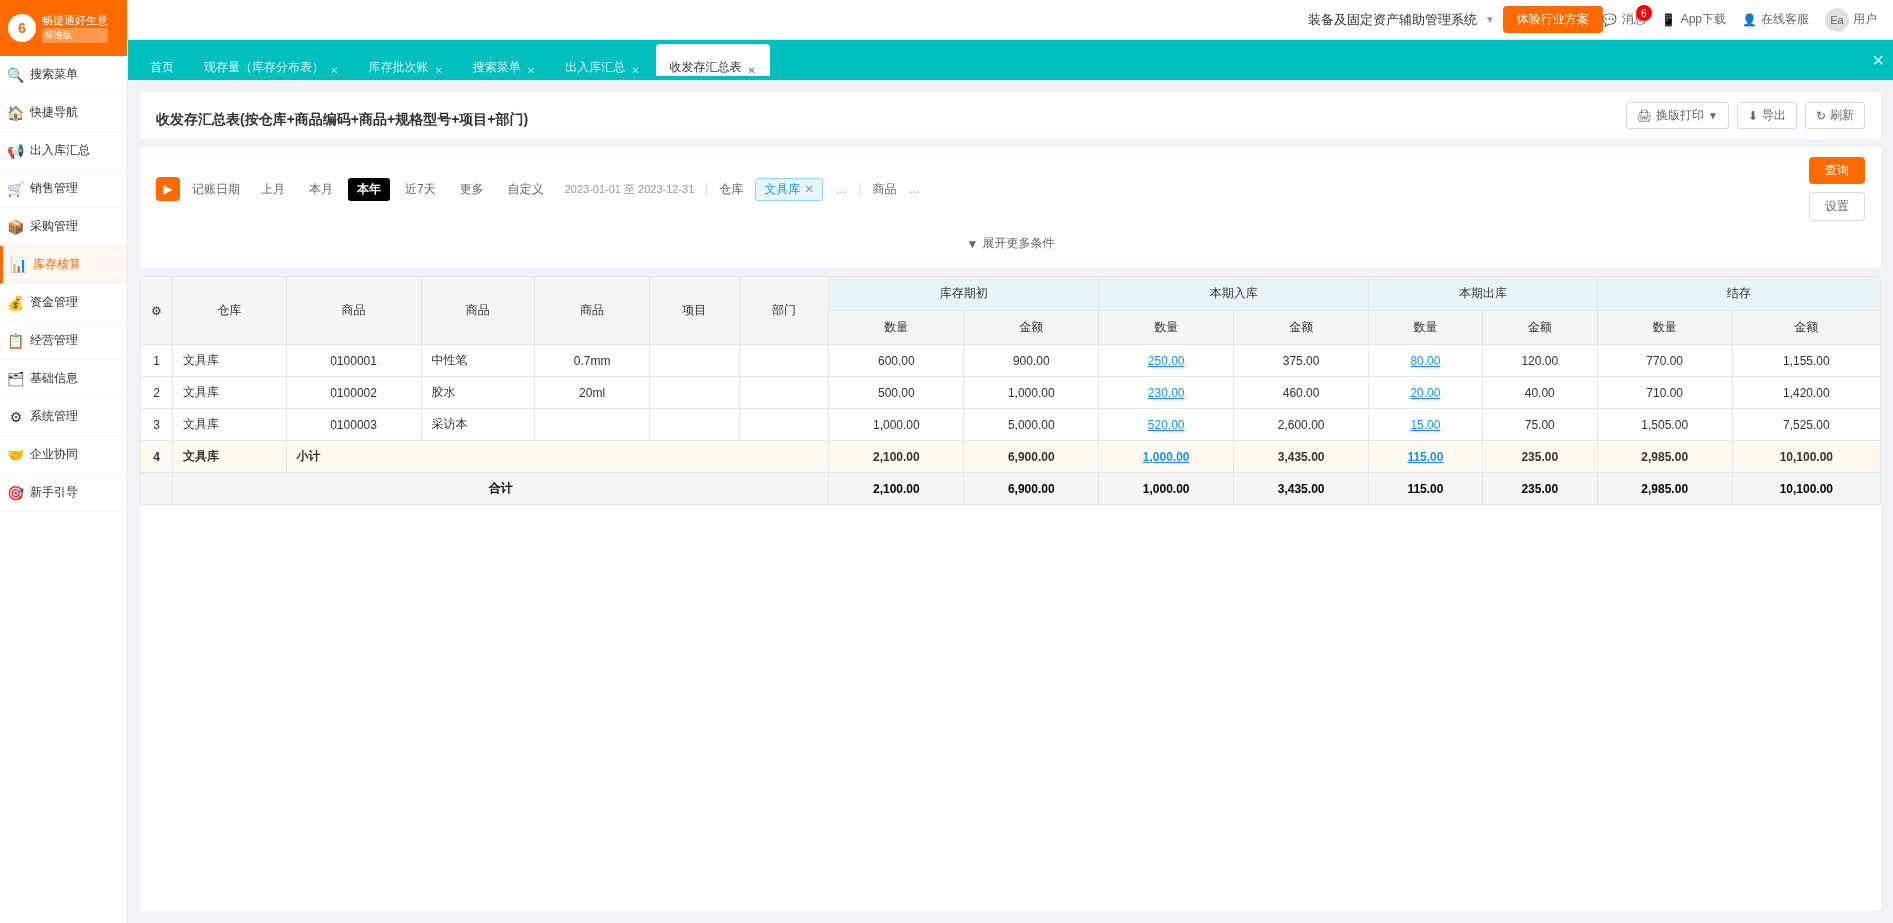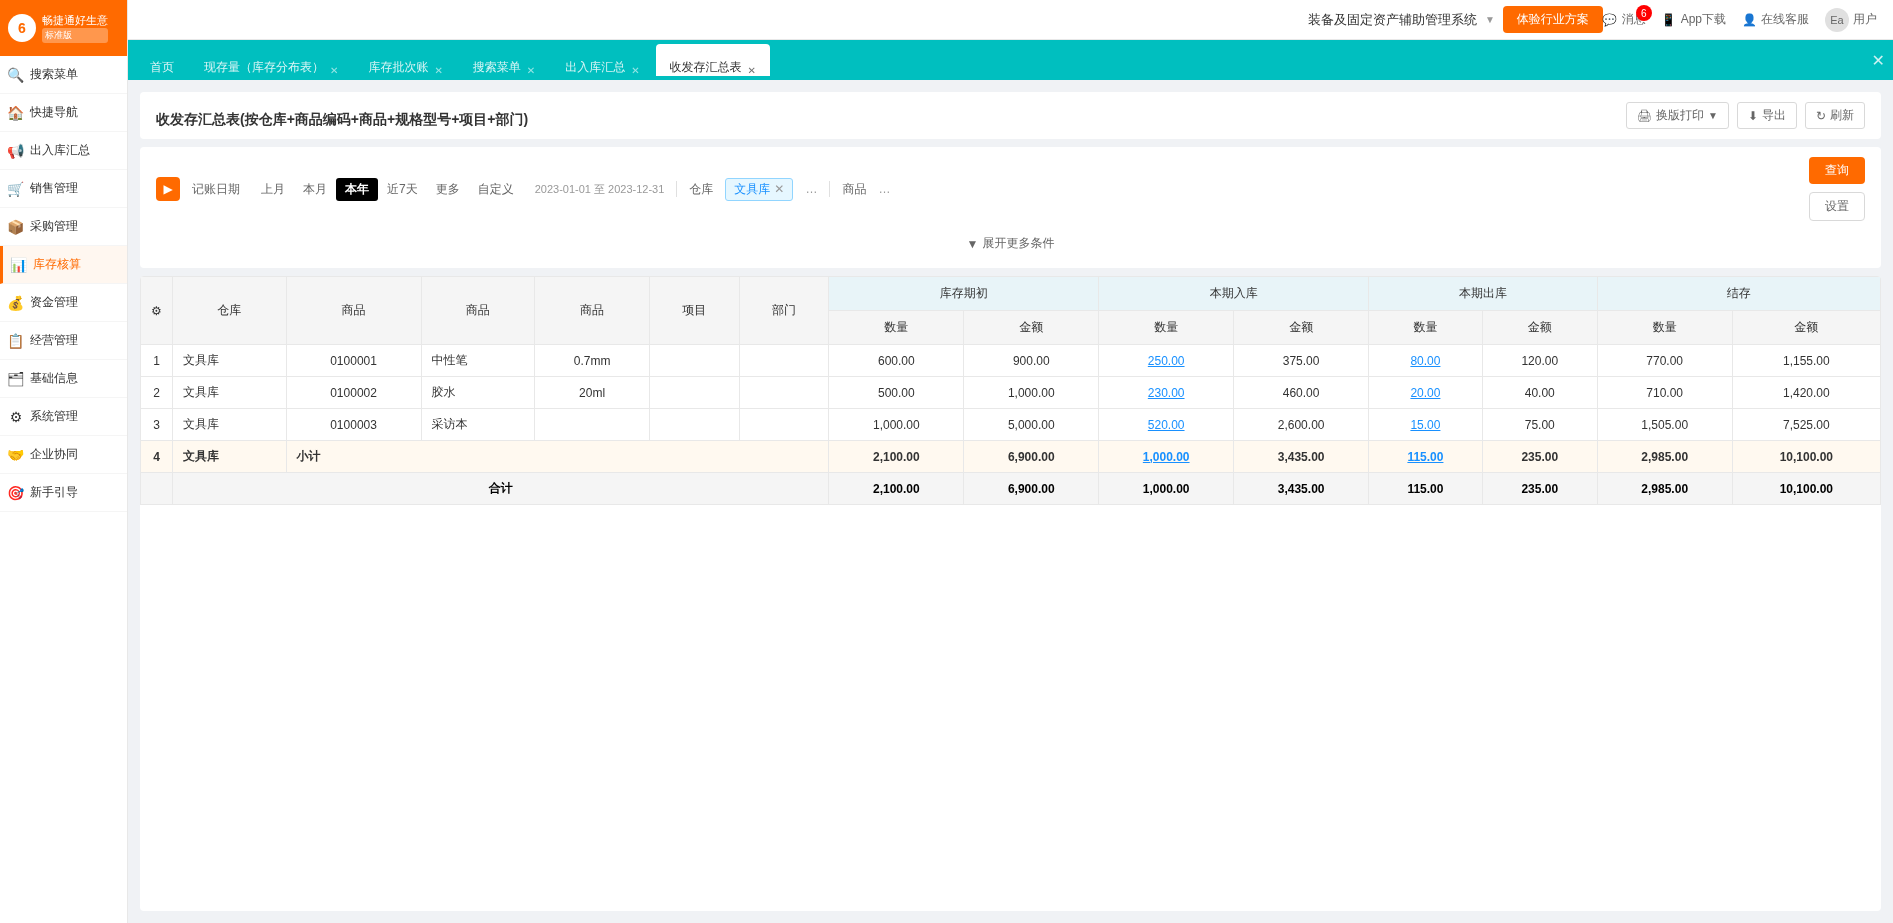--- a/index.html
+++ b/index.html
@@ -41,21 +41,21 @@
     .tab-bar-close { position: absolute; right: 8px; color: #fff; cursor: pointer; font-size: 16px; opacity: 0.8; }
 
     
     .content-area { flex: 1; background: #f0f2f5; padding: 12px; overflow: auto; display: flex; flex-direction: column; gap: 8px; }
 
     
     .filter-bar { background: #fff; padding: 10px 16px; border-radius: 4px; display: flex; flex-direction: column; gap: 8px; }
     .filter-row { display: flex; align-items: center; gap: 12px; }
     .filter-expand-btn { width: 24px; height: 24px; background: #ff6a00; color: #fff; display: flex; align-items: center; justify-content: center; border-radius: 4px; cursor: pointer; font-size: 12px; flex-shrink: 0; }
     .filter-label { color: #666; font-size: 12px; }
-    .date-shortcuts { display: flex; align-items: center; }
+    .date-shortcuts { display: flex; align-items: center; gap: 6px; }
     .date-btn { padding: 2px 8px; border-radius: 3px; cursor: pointer; font-size: 12px; color: #666; border: 1px solid transparent; }
     .date-btn.active { background: #000000; color: #fff; font-weight: bold; }
     .date-range { color: #999; font-size: 11px; }
     .warehouse-tag { display: flex; align-items: center; gap: 4px; background: #e6f7ff; border: 1px solid #91d5ff; padding: 2px 8px; border-radius: 3px; font-size: 12px; color: #1890ff; }
     .warehouse-tag-close { cursor: pointer; color: #999; }
     .more-btn { color: #999; cursor: pointer; font-size: 12px; }
     .expand-conditions { display: flex; align-items: center; gap: 4px; color: #666; cursor: pointer; font-size: 12px; padding: 4px 0; }
     .search-btn { background: #ff6a00; color: #fff; border: none; padding: 5px 16px; border-radius: 4px; cursor: pointer; font-size: 12px; }
     .settings-btn { background: #fff; color: #666; border: 1px solid #d9d9d9; padding: 5px 12px; border-radius: 4px; cursor: pointer; font-size: 12px; }
     .action-btn { display: flex; align-items: center; gap: 4px; color: #666; cursor: pointer; font-size: 12px; border: 1px solid #d9d9d9; padding: 4px 10px; border-radius: 3px; background: #fff; }

